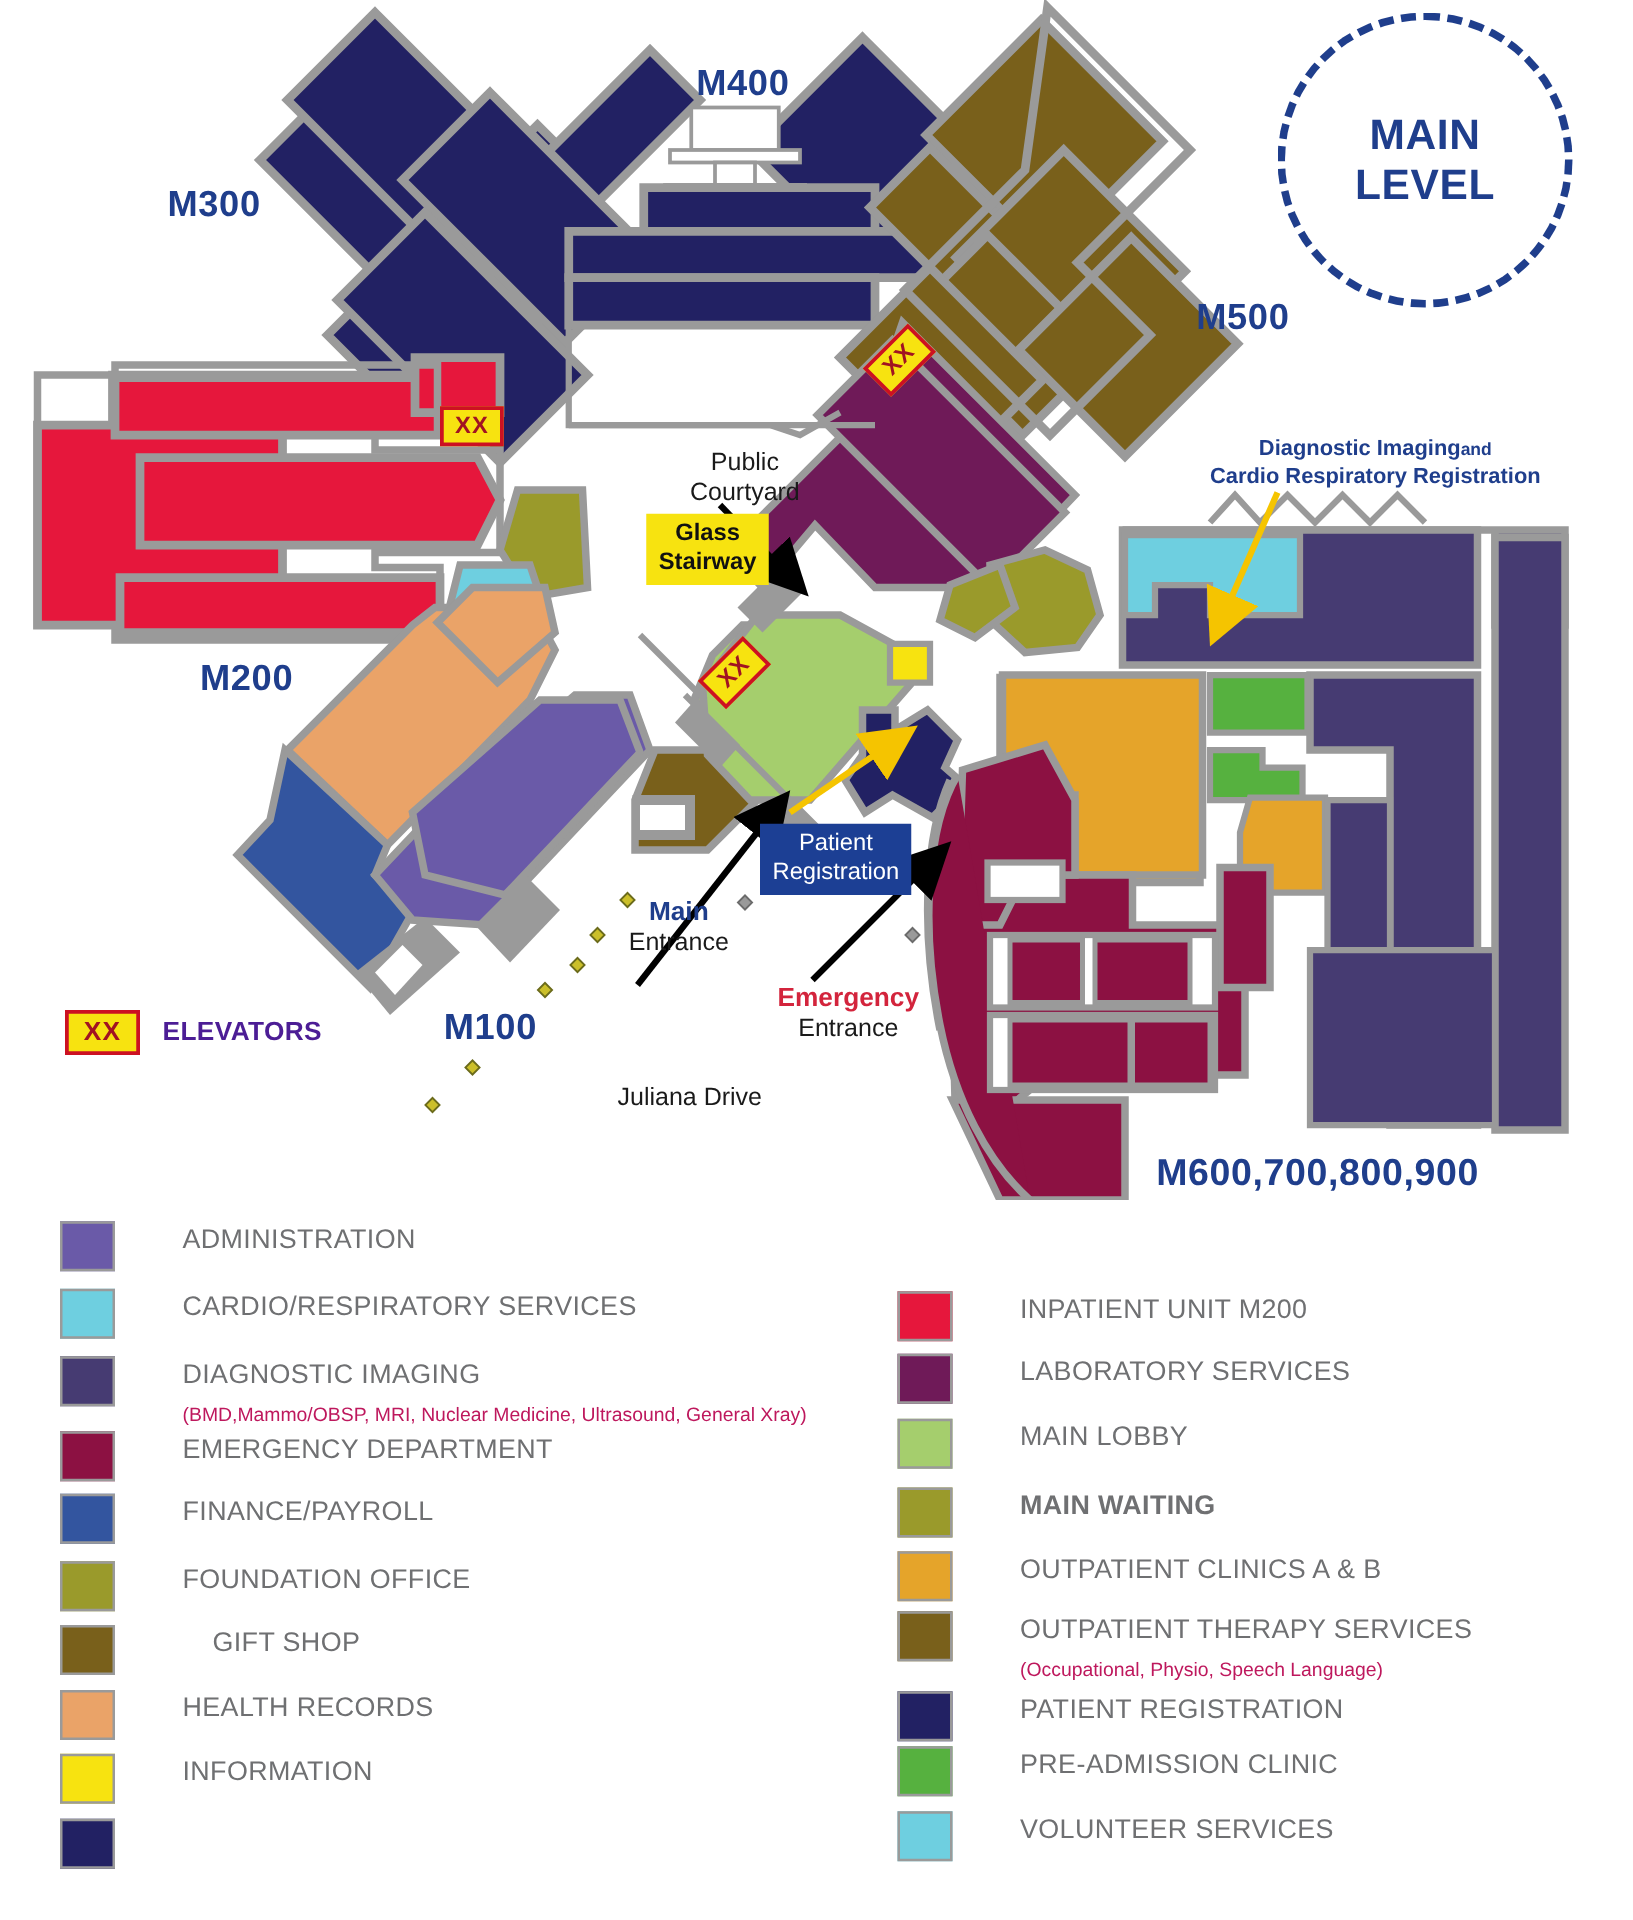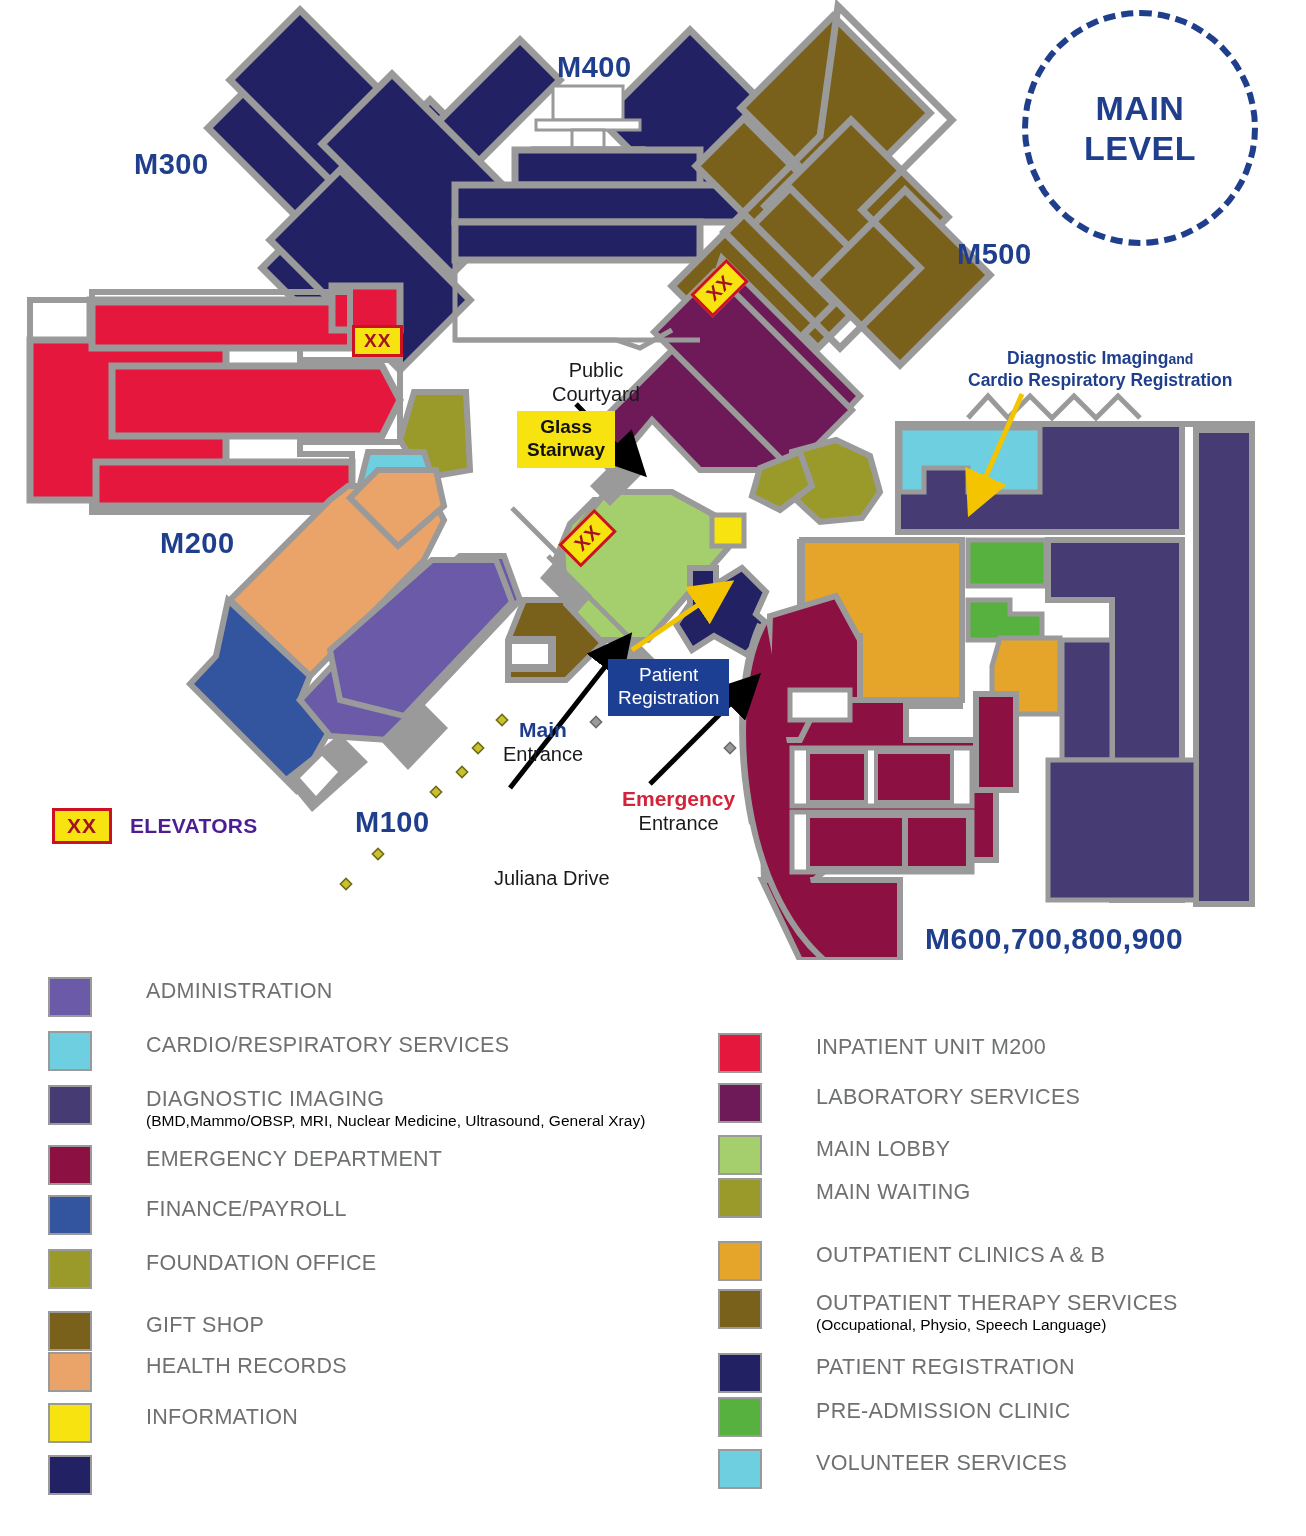--- a/index.html
+++ b/index.html
@@ -182,25 +182,25 @@
     top: 3px;
   }
   .legend-title {
     color: #6f7072;
     font-size: 21.5px;
     letter-spacing: 0.3px;
     white-space: nowrap;
     display: block;
   }
   .legend-sub {
-    color: #000000;
+    color: #be185d;
     font-size: 15.5px;
     white-space: nowrap;
     display: block;
-    margin-top: 0;
+    margin-top: 12px;
   }
 </style>
 </head>
 <body>
 
 <div id="map-area">
 
   <svg id="map-svg" width="1306" height="960" viewBox="0 0 1306 960">
 
     <defs>
@@ -491,21 +491,21 @@
       </div>
     </div>
 
     <div class="legend-row" style="top:288px;">
       <div class="swatch" style="background:#9a9a2b;"></div>
       <div class="legend-text">
         <span class="legend-title">FOUNDATION OFFICE</span>
       </div>
     </div>
 
-    <div class="legend-row" style="top:350px;">
+    <div class="legend-row" style="top:339px;gap:24px;">
       <div class="swatch" style="background:#79601b;"></div>
       <div class="legend-text">
         <span class="legend-title">GIFT SHOP</span>
       </div>
     </div>
 
     <div class="legend-row" style="top:391px;">
       <div class="swatch" style="background:#eaa368;"></div>
       <div class="legend-text">
         <span class="legend-title">HEALTH RECORDS</span>
@@ -541,21 +541,21 @@
       </div>
     </div>
 
     <div class="legend-row" style="top:174px;text-align:center;">
       <div class="swatch" style="background:#a5ce6d;"></div>
       <div class="legend-text">
         <span class="legend-title">MAIN LOBBY</span>
       </div>
     </div>
 
-    <div class="legend-row" style="top:217px;">
+    <div class="legend-row" style="top:229px;font-weight:bold;">
       <div class="swatch" style="background:#9a9a2b;"></div>
       <div class="legend-text">
         <span class="legend-title">MAIN WAITING</span>
       </div>
     </div>
 
     <div class="legend-row" style="top:280px;">
       <div class="swatch" style="background:#e5a42a;"></div>
       <div class="legend-text">
         <span class="legend-title">OUTPATIENT CLINICS A &amp; B</span>

